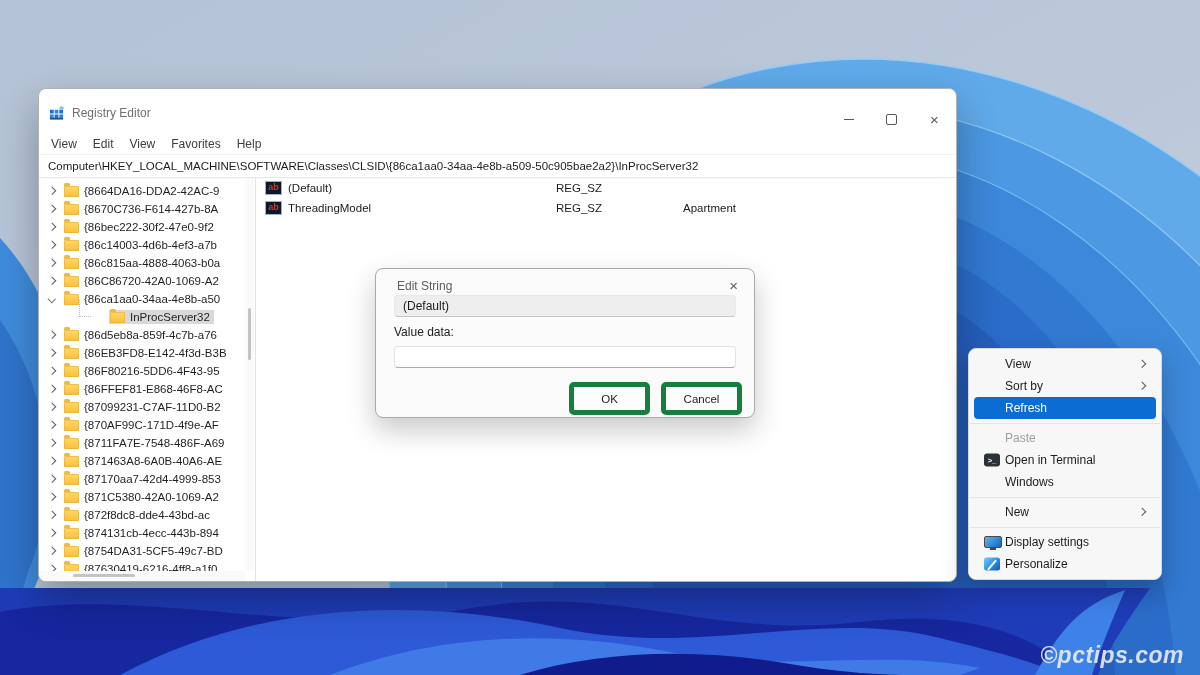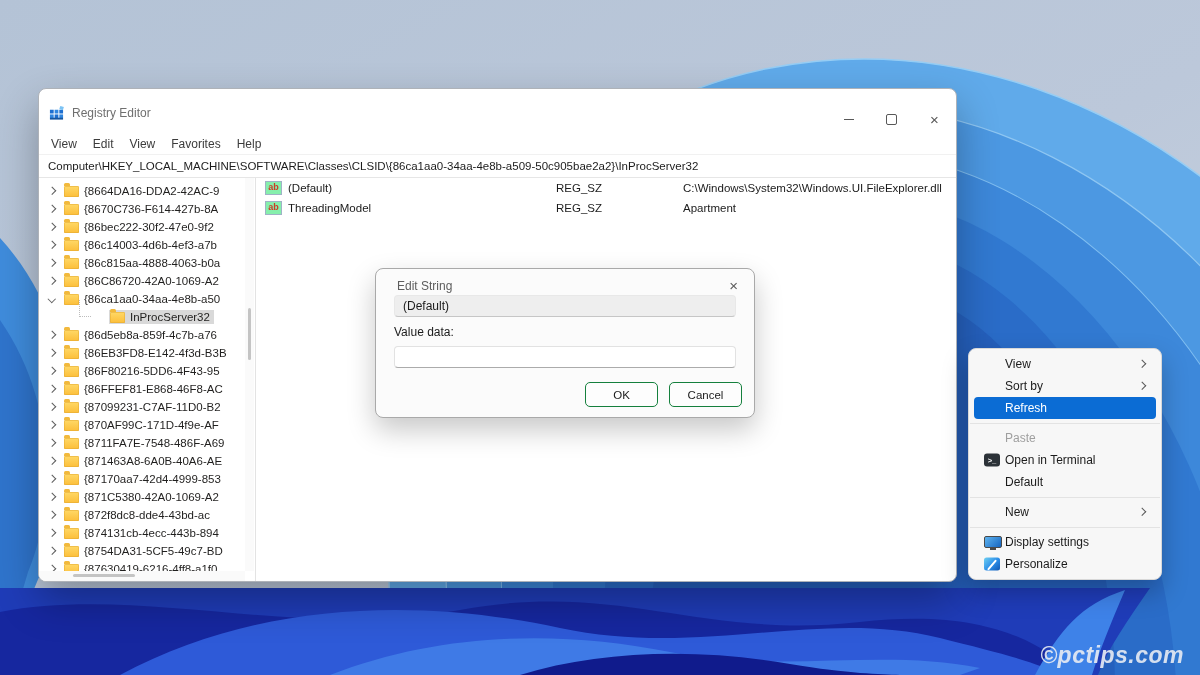--- a/index.html
+++ b/index.html
@@ -55,39 +55,39 @@
   .hscroll{position:absolute;left:0;right:10px;bottom:0;height:10px;background:#fafafa;}
   .hscroll .thumb{position:absolute;top:3px;left:34px;width:62px;height:3px;background:#c4c4c4;border-radius:2px;}
 
   
   .list-pane{flex:1;display:flex;flex-direction:column;min-width:0;}
   .list-header{display:grid;grid-template-columns:284px 127px 1fr;height:21px;border-bottom:1px solid #ededed;flex:none;}
   .lh-cell{font-size:11.5px;color:#1b1b1b;padding:3px 8px 0 16px;border-right:1px solid #f0f0f0;}
   .list-row{display:grid;grid-template-columns:284px 127px 1fr;height:20px;align-items:center;font-size:11.5px;color:#1b1b1b;}
   .lc{padding:0 8px 0 16px;white-space:nowrap;overflow:hidden;}
   .lc.name{display:flex;align-items:center;padding-left:9px;}
-  .ab-icon{width:15px;height:12px;border:1px solid #9fb3c6;background:#86efac;color:#cc3a28;
+  .ab-icon{width:15px;height:12px;border:1px solid #9fb3c6;background:#0f172a;color:#cc3a28;
     font-size:9px;font-weight:700;line-height:11px;text-align:center;margin-right:6px;flex:none;
     font-family:"Liberation Sans",sans-serif;}
 
   
   .dialog{position:absolute;left:375px;top:268px;width:380px;height:150px;background:#fbfbfb;
     border:1px solid #a9a9a9;border-radius:8px;box-shadow:0 12px 28px rgba(0,0,0,.22);
     font-size:12px;color:#1b1b1b;box-sizing:border-box;}
   .dialog-title-row{display:flex;align-items:center;padding:9px 12px 2px 21px;}
   .dialog-title{font-size:12px;color:#5d5d5d;}
   .dialog-close{margin-left:auto;color:#5d5d5d;font-size:15px;line-height:1;padding:0 4px;}
   .dialog-body{padding:0 12px;}
   .dg-label{display:block;margin:8px 6px 7px;}
   .field{height:20px;border:1px solid #e2e2e2;border-bottom-color:#ababab;border-radius:4px;
     padding:0 8px;display:flex;align-items:center;margin:0 6px;}
   .field.readonly{background:#eeeeee;border-color:#e8e8e8;border-bottom-color:#c6c6c6;}
   .field.editable{background:#fff;}
   .dialog-buttons{display:flex;justify-content:flex-end;gap:11px;margin-top:14px;}
-  .btn{width:71px;height:23px;background:#fdfdfd;border:1px solid #15803d;border-radius:5px;
+  .btn{width:71px;height:23px;background:#fdfdfd;border:5px solid #15803d;border-radius:5px;
     font-size:11.5px;display:flex;align-items:center;justify-content:center;color:#1b1b1b;}
 
   
   .context-menu{position:absolute;left:968px;top:348px;width:194px;background:#f7f7f7;
     border:1px solid #d8d8d8;border-radius:8px;box-shadow:0 12px 26px rgba(0,0,0,.25);
     padding:4px 0;font-size:12px;color:#1b1b1b;box-sizing:border-box;}
   .cm-item{height:22px;display:flex;align-items:center;padding:0 9px 0 31px;margin:0 5px;
     border-radius:4px;position:relative;}
   .cm-item.highlighted{background:#0b6cd4;color:#fff;}
   .cm-item.disabled{color:#9f9f9f;}
@@ -402,21 +402,20 @@
 
       <div class="list-pane">
         <div>
 
             <div class="list-row">
               <div class="lc name">
                 <span class="ab-icon">ab</span>
                 <span>(Default)</span>
               </div>
               <div class="lc">REG_SZ</div>
-              <div class="lc">C:\Windows\System32\Windows.UI.FileExplorer.dll</div>
             </div>
 
             <div class="list-row">
               <div class="lc name">
                 <span class="ab-icon">ab</span>
                 <span>ThreadingModel</span>
               </div>
               <div class="lc">REG_SZ</div>
               <div class="lc">Apartment</div>
             </div>
@@ -474,21 +473,21 @@
       </div>
 
       <div class="cm-item">
         <span class="cm-icon mi-terminal"></span>
         <span>Open in Terminal</span>
 
       </div>
 
       <div class="cm-item">
 
-        <span>Default</span>
+        <span>Windows</span>
 
       </div>
 
       <div class="cm-sep"></div>
 
       <div class="cm-item">
 
         <span>New</span>
         <span class="cm-chevron"></span>
       </div>

